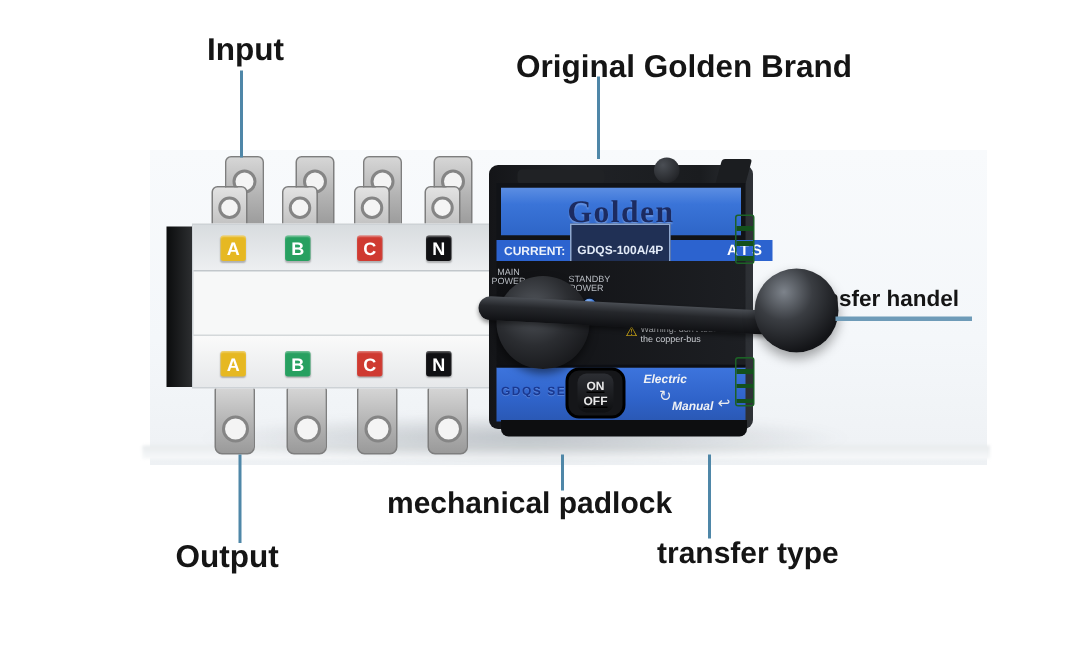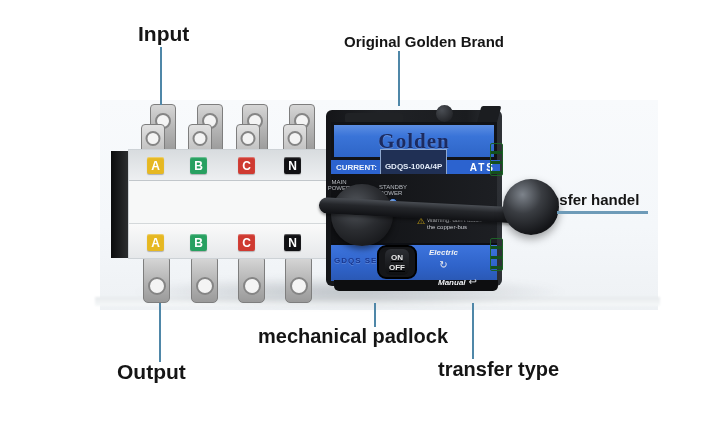--- a/index.html
+++ b/index.html
@@ -3,21 +3,21 @@
 <meta charset="utf-8">
 <style>
   html,body{margin:0;padding:0;background:#fff;}
   .canvas{position:relative;width:715px;height:447px;background:#ffffff;overflow:hidden;
           font-family:"Liberation Sans",sans-serif;}
   .backdrop{position:absolute;left:100px;top:100px;width:558px;height:210px;
             background:linear-gradient(180deg,#f8fafc 0%,#f4f7fa 60%,#eef1f4 100%);z-index:0;}
   
   .callout{position:absolute;color:#151515;font-weight:bold;white-space:nowrap;z-index:30;}
   .lbl-input{left:138px;top:22px;font-size:21px;}
-  .lbl-brand{left:344px;top:33px;font-size:15px;text-align:right;}
+  .lbl-brand{left:344px;top:33px;font-size:21px;text-align:right;}
   .lbl-handle{left:531px;top:191px;font-size:15px;z-index:5;}
   .lbl-padlock{left:258px;top:325px;font-size:20px;}
   .lbl-output{left:117px;top:360px;font-size:21px;}
   .lbl-type{left:438px;top:358px;font-size:20px;}
   .vline{position:absolute;width:2px;background:#4f87a8;z-index:29;}
   .ln-input{left:160px;top:47px;height:58px;}
   .ln-brand{left:398px;top:51px;height:55px;}
   .ln-padlock{left:374px;top:303px;height:24px;}
   .ln-output{left:159px;top:303px;height:59px;}
   .ln-type{left:472px;top:303px;height:56px;}
@@ -58,21 +58,21 @@
     border-radius:3px;z-index:4;}
   .unit-knob{position:absolute;left:436px;top:105px;width:17px;height:17px;border-radius:50%;
     background:radial-gradient(circle at 35% 30%,#4a4e54,#17181b);z-index:4;}
   .unit-corner{position:absolute;left:479px;top:106px;width:20px;height:18px;background:#1b1d20;
     transform:skewX(-15deg);border-radius:2px;z-index:4;}
   .brand-panel{position:absolute;left:331px;top:122px;width:166px;height:38px;box-sizing:border-box;
     background:linear-gradient(180deg,#5c8ee3 0%,#3a74d8 35%,#2e65c7 100%);border:3px solid #111317;
     display:flex;align-items:center;justify-content:center;z-index:5;}
   .brand-logo{font-family:"Liberation Serif",serif;font-weight:bold;font-size:21px;color:#1c2b61;
     letter-spacing:1px;text-shadow:0 1px 1px rgba(255,255,255,0.25);}
-  .current-strip{position:absolute;left:331px;top:160px;width:169px;height:14px;background:#2c63cf;
+  .current-strip{position:absolute;left:331px;top:160px;width:184px;height:14px;background:#2c63cf;
     display:flex;align-items:center;gap:3px;padding:0 5px;box-sizing:border-box;z-index:5;}
   .current-label{color:#eef3fb;font-size:8px;font-weight:bold;}
   .current-value{background:#203055;color:#e2eaf7;font-size:8px;font-weight:bold;padding:12px 4px;
     border:1px solid #8fa8cf;line-height:10px;}
   .ats-label{margin-left:auto;color:#ffffff;font-size:10px;font-weight:bold;letter-spacing:2px;}
   .mid-panel{position:absolute;left:331px;top:174px;width:166px;height:69px;
     background:linear-gradient(90deg,#101114,#1d1f23);z-index:5;}
   .ind-label{position:absolute;color:#b9bdc3;font-size:6px;line-height:6px;width:24px;
     text-align:center;z-index:5;}
   .il-main{left:327px;top:179px;}
@@ -89,21 +89,21 @@
   .model-text{position:absolute;left:334px;top:256px;color:#1a3890;font-size:8px;font-weight:bold;
     letter-spacing:1px;filter:blur(0.4px);text-shadow:0 1px 0 rgba(255,255,255,0.18);z-index:5;}
   .power-switch{position:absolute;left:377px;top:245px;width:40px;height:34px;background:#151619;
     border:2px solid #000;border-radius:9px;box-sizing:border-box;display:flex;align-items:center;
     justify-content:center;z-index:6;}
   .rocker{width:24px;height:26px;background:linear-gradient(#2c2e33,#0e0f11);border-radius:6px;
     display:flex;flex-direction:column;align-items:center;justify-content:center;gap:1px;text-decoration:underline;}
   .switch-label{color:#e9e9e9;font-size:8px;font-weight:bold;line-height:9px;}
   .mode-row{position:absolute;display:flex;gap:3px;align-items:center;z-index:6;}
   .row-electric{left:429px;top:248px;flex-direction:column;}
-  .row-manual{left:438px;top:265px;margin-top:12px;}
+  .row-manual{left:448px;top:265px;}
   .mode-text{color:#f0f2f5;font-size:8px;font-weight:bold;font-style:italic;}
   .mode-icon{color:#e8eaee;font-size:10px;line-height:10px;}
   .unit-bottom-edge{position:absolute;left:334px;top:280px;width:164px;height:11px;background:#0d0e10;
     border-radius:0 0 5px 5px;z-index:5;}
   .green-terminal{position:absolute;left:490px;width:13px;height:33px;border-radius:2px;
     background:linear-gradient(90deg,#2f8f3c,#46b453);border:1px solid #1d6127;box-sizing:border-box;
     background-image:repeating-linear-gradient(180deg,rgba(0,0,0,0) 0 7px,#14501d 7px 10px);z-index:6;}
   .gt-top{top:143px;} .gt-bottom{top:238px;}
   
   .handle-base{position:absolute;left:331px;top:184px;width:62px;height:62px;border-radius:50%;

